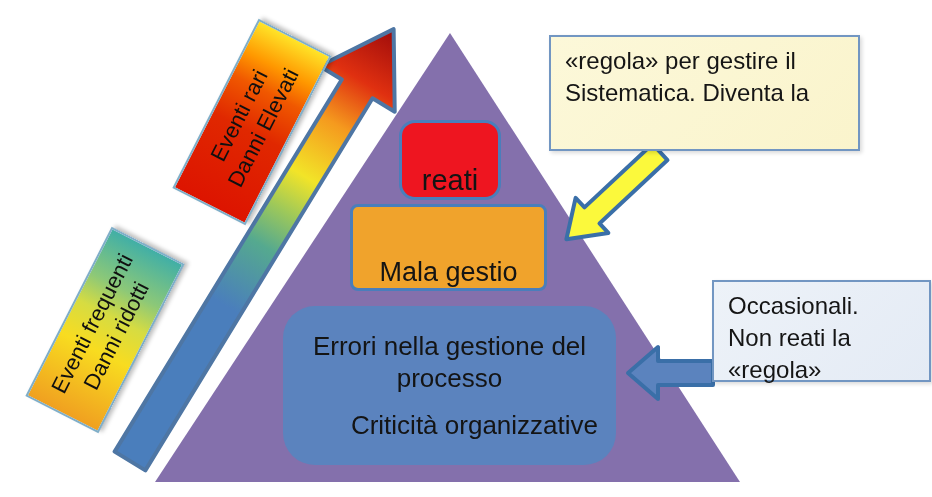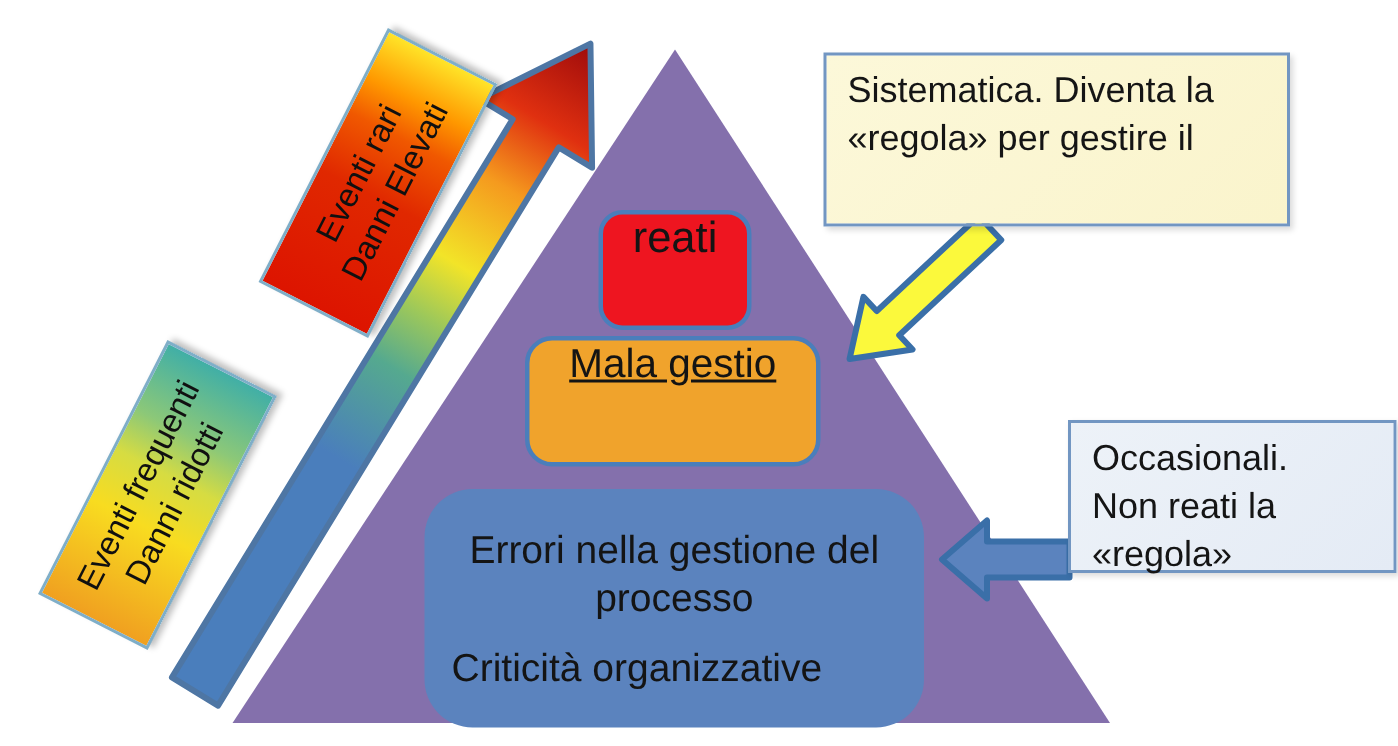--- a/index.html
+++ b/index.html
@@ -4,30 +4,30 @@
 <style>
   html,body{margin:0;padding:0;background:#fff;}
   .stage{
     position:relative;width:932px;height:497px;background:#ffffff;overflow:hidden;
     font-family:"Liberation Sans", sans-serif;color:#111;
   }
   .stage svg{position:absolute;left:0;top:0;}
 
   
   .level{
-    position:absolute;display:flex;align-items:flex-start;justify-content:center;
-    text-align:center;box-sizing:border-box;color:#141414;margin-top:20px;
+    position:absolute;display:flex;align-items:flex-end;justify-content:center;
+    text-align:center;box-sizing:border-box;color:#141414;
   }
   .level-reati{
     left:399px;top:120px;width:102px;height:80px;background:#ee1520;
     border:3px solid #4a7ebb;border-radius:16px;font-size:29px;
   }
   .level-mala{
     left:350px;top:204px;width:197px;height:87px;background:#f0a32c;
-    border:3px solid #4a7ebb;border-radius:18px;font-size:27px;text-decoration:underline;
+    border:3px solid #4a7ebb;border-radius:8px;font-size:27px;
   }
   .level-errori{
     left:283px;top:306px;width:333px;height:159px;background:#5b83be;
     border-radius:32px;font-size:26px;flex-direction:column;padding:0 18px;
   }
   .level-errori .ln{line-height:1.25;}
   .level-errori .ln + .ln{margin-top:14px;}
 
   
   .callout{
@@ -113,22 +113,22 @@
     <div class="ln">Eventi frequenti</div>
     <div class="ln">Danni ridotti</div>
   </div>
 
   <div class="axis-label axis-rare">
     <div class="ln">Eventi rari</div>
     <div class="ln">Danni Elevati</div>
   </div>
 
   <div class="callout callout-sistematica">
+    <div class="cline">«regola» per gestire il</div>
     <div class="cline">Sistematica. Diventa la</div>
-    <div class="cline">«regola» per gestire il</div>
   </div>
 
   <div class="callout callout-occasionali">
     <div class="cline">Occasionali.</div>
     <div class="cline">Non reati la</div>
     <div class="cline">«regola»</div>
   </div>
 
 </div>
 

